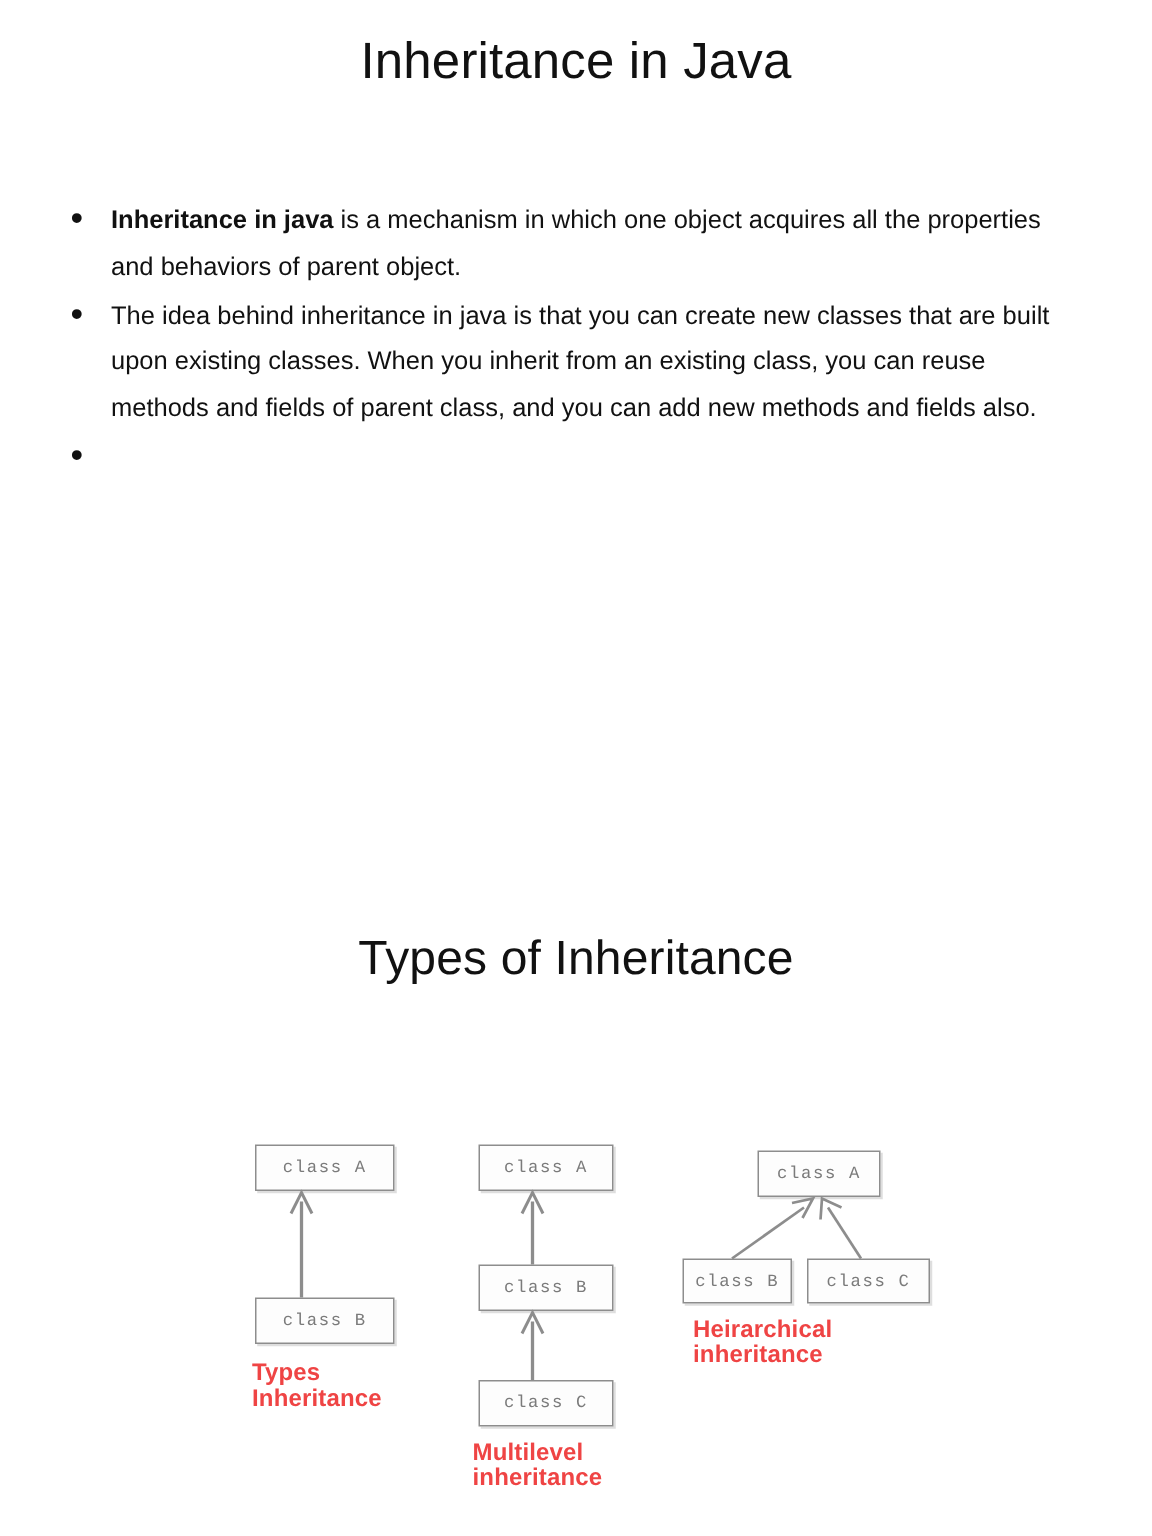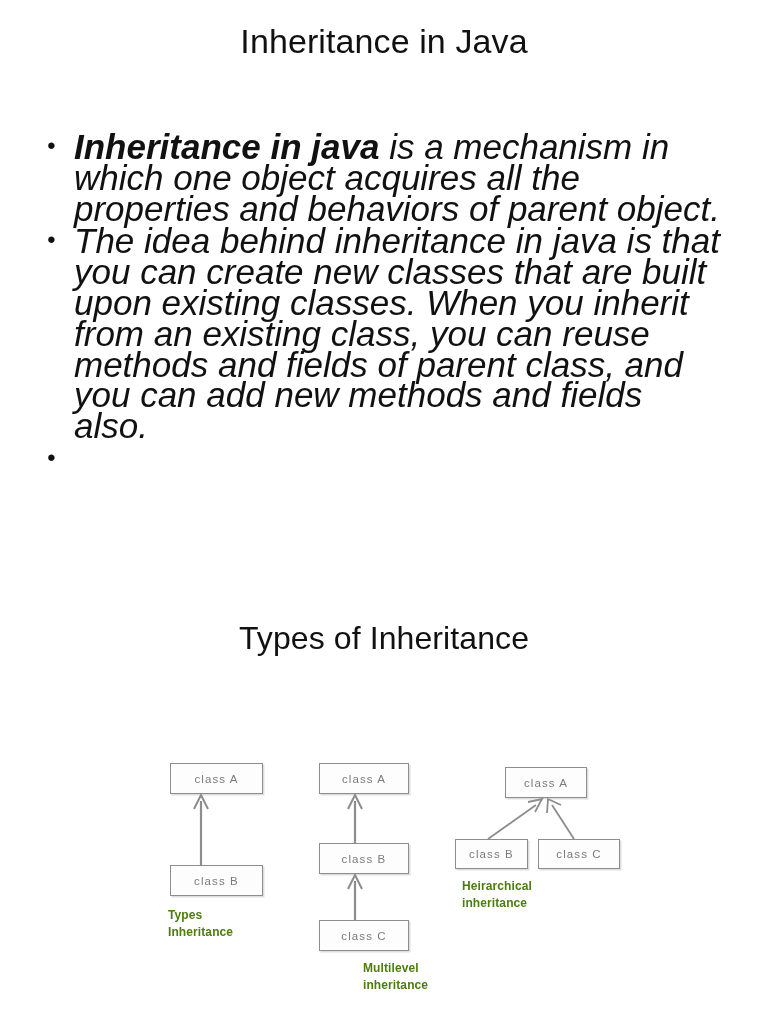--- a/index.html
+++ b/index.html
@@ -45,25 +45,24 @@
     left: 44px;
     top: 132px;
     width: 680px;
     list-style: none;
     margin: 0;
     padding: 0;
   }
   .bullet-item {
     position: relative;
     padding-left: 30px;
-    font-size: 35px;
+    font-size: 17px;
     line-height: 30.8px;
     color: #111111;
     margin-bottom: 2px;
-    font-style: italic;
   }
   .bullet-item::before {
     content: "\2022";
     position: absolute;
     left: 3px;
     top: -1px;
     font-size: 24px;
     line-height: 30.8px;
     color: #111111;
   }
@@ -90,36 +89,36 @@
   #diagram-simple      { left: 155px; top: 755px; width: 150px; height: 210px; }
   #diagram-multilevel  { left: 305px; top: 755px; width: 150px; height: 250px; }
   #diagram-hierarchical{ left: 448px; top: 755px; width: 185px; height: 180px; }
 
   .class-box {
     position: absolute;
     box-sizing: border-box;
     border: 1.6px solid #8d8d8d;
     background: #fdfdfd;
     color: #7b7b7b;
-    font-family: Liberation Sans, sans-serif;
+    font-family: Liberation Mono, monospace;
     font-size: 11.5px;
     letter-spacing: 1.1px;
     display: flex;
     align-items: center;
     justify-content: center;
     box-shadow: 1.5px 1.5px 0 rgba(160,160,160,0.35);
   }
 
   .diagram-caption {
     position: absolute;
     font-family: "Liberation Sans", sans-serif;
-    font-size: 12px;
+    font-size: 16px;
     font-weight: 700;
     line-height: 17px;
-    color: #4d7c0f;
+    color: #ef4444;
     letter-spacing: 0.1px;
     white-space: pre-line;
   }
 
   .arrow-svg {
     position: absolute;
     left: 0;
     top: 0;
     overflow: visible;
   }
@@ -155,21 +154,21 @@
     <div class="diagram" id="diagram-multilevel">
       <div class="class-box" style="left:14px; top:8px; width:90px; height:31px;">class A</div>
       <div class="class-box" style="left:14px; top:88px; width:90px; height:31px;">class B</div>
       <div class="class-box" style="left:14px; top:165px; width:90px; height:31px;">class C</div>
       <svg class="arrow-svg" width="150" height="250">
         <line x1="50" y1="88" x2="50" y2="46" stroke="#8d8d8d" stroke-width="2.2"></line>
         <path d="M 43 54 L 50 40 L 57 54" fill="none" stroke="#8d8d8d" stroke-width="2"></path>
         <line x1="50" y1="165" x2="50" y2="126" stroke="#8d8d8d" stroke-width="2.2"></line>
         <path d="M 43 134 L 50 120 L 57 134" fill="none" stroke="#8d8d8d" stroke-width="2"></path>
       </svg>
-      <div class="diagram-caption" style="left:10px; top:205px;margin-left:48px;">Multilevel
+      <div class="diagram-caption" style="left:10px; top:205px;">Multilevel
 inheritance</div>
     </div>
 
     <div class="diagram" id="diagram-hierarchical">
       <div class="class-box" style="left:57px; top:12px; width:82px; height:31px;">class A</div>
       <div class="class-box" style="left:7px; top:84px; width:73px; height:30px;">class B</div>
       <div class="class-box" style="left:90px; top:84px; width:82px; height:30px;">class C</div>
       <svg class="arrow-svg" width="185" height="180">
         <line x1="40" y1="84" x2="88" y2="50" stroke="#8d8d8d" stroke-width="1.8"></line>
         <path d="M 80 47 L 94 44 L 87 57" fill="none" stroke="#8d8d8d" stroke-width="1.8"></path>

